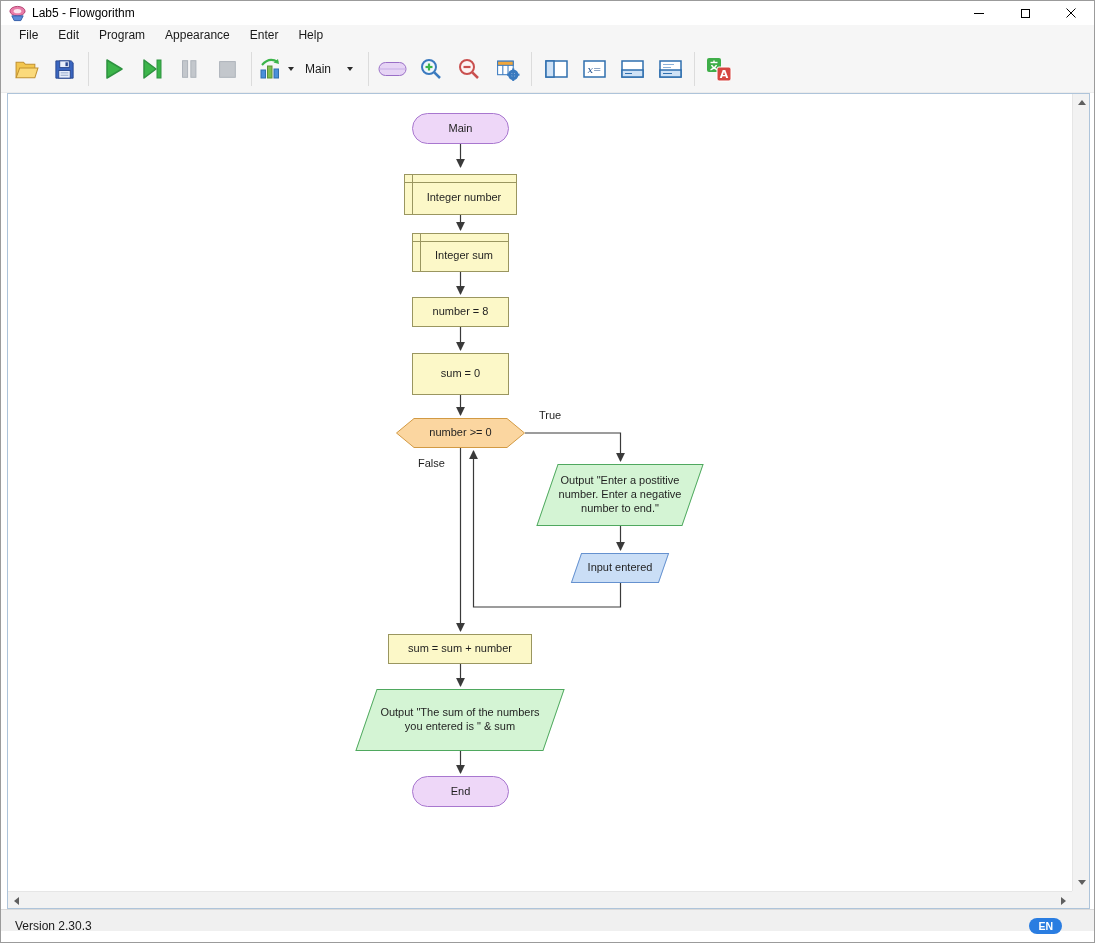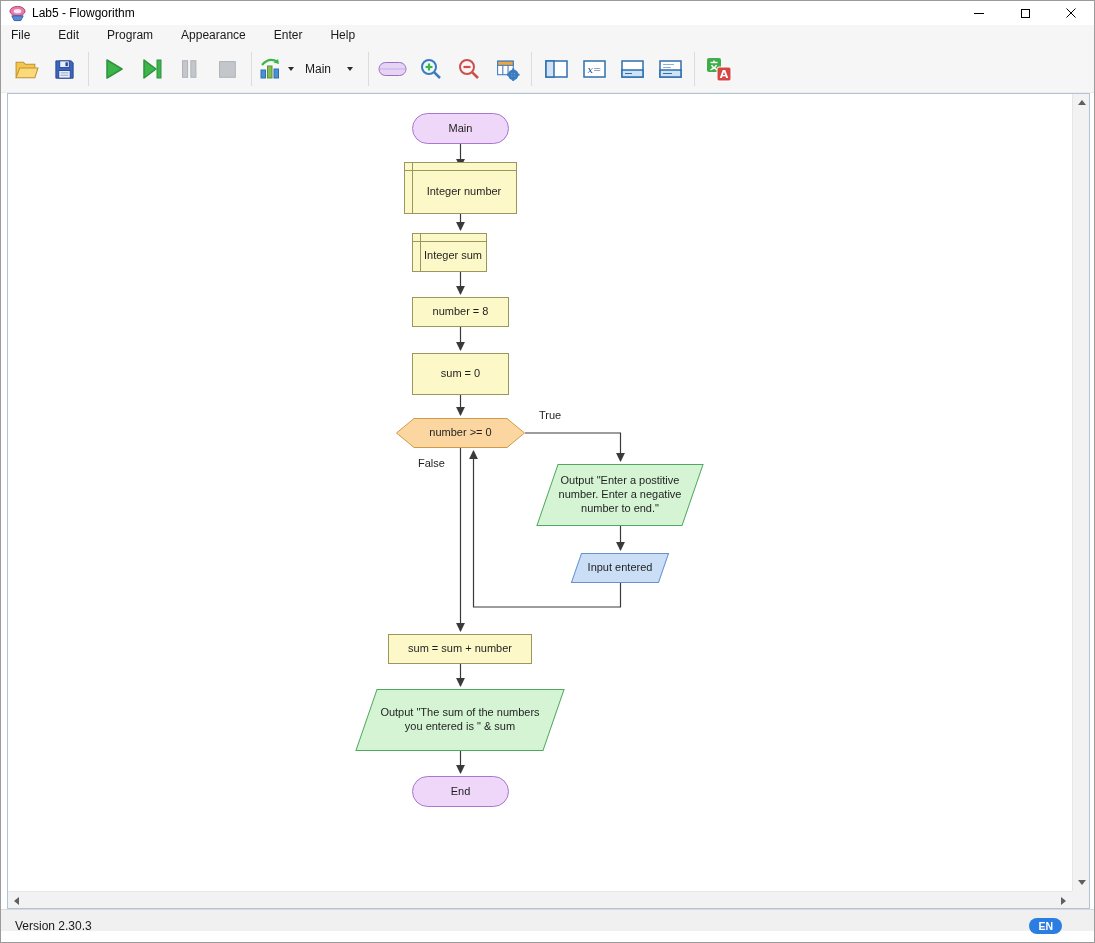--- a/index.html
+++ b/index.html
@@ -9,21 +9,21 @@
   
   .titlebar { position:absolute; top:0; left:0; right:0; height:24px; background:#ffffff; display:flex; align-items:center; }
   .app-icon { margin:0 6px 0 8px; display:flex; }
   .title-text { font-size:12px; color:#000; }
   .win-btns { position:absolute; right:0; top:0; height:24px; display:flex; }
   .win-btn { width:46px; height:24px; display:flex; align-items:center; justify-content:center; }
   .glyph-min { width:10px; border-top:1px solid #000; }
   .glyph-max { width:9px; height:9px; border:1px solid #000; }
 
   
-  .menubar { position:absolute; top:24px; left:0; right:0; height:21px; background:#f6f6f6; display:flex; align-items:center; padding-left:0;gap:8px; }
+  .menubar { position:absolute; top:24px; left:0; right:0; height:21px; background:#f6f6f6; display:flex; align-items:center; padding-left:8px; }
   .menu-item { font-size:12px; color:#1a1a1a; padding:0 10px; line-height:21px; }
 
   
   .toolbar { position:absolute; top:45px; left:0; right:0; height:47px; background:#f6f6f6; display:flex; align-items:center; padding-left:6px; border-bottom:1px solid #ececec; }
   .tbtn { min-width:38px; height:40px; display:flex; align-items:center; justify-content:center; gap:6px; border-radius:3px; }
   .tsep { width:1px; height:34px; background:#dcdcdc; margin:0 5px; }
   .caret { width:0; height:0; border-left:3.5px solid transparent; border-right:3.5px solid transparent; border-top:4px solid #2b2b2b; }
   .fn-select { display:flex; align-items:center; gap:16px; padding:0 10px; height:40px; font-size:12px; color:#1a1a1a; }
 
   
@@ -252,25 +252,25 @@
           <line x1="452.5" y1="354" x2="452.5" y2="537" marker-end="url(#ah)"></line>
           <line x1="452.5" y1="570" x2="452.5" y2="592" marker-end="url(#ah)"></line>
           <line x1="452.5" y1="657" x2="452.5" y2="679" marker-end="url(#ah)"></line>
         </g>
       </svg>
 
       <div class="node terminal" style="left:404px;top:19px;width:97px;height:31px">
         <span>Main</span>
       </div>
 
-      <div class="node declare" style="left:396px;top:68px;width:113px;height:52px">
+      <div class="node declare" style="left:396px;top:80px;width:113px;height:41px">
         <span>Integer number</span>
       </div>
 
-      <div class="node declare" style="left:404px;top:139px;width:75px;height:39px">
+      <div class="node declare" style="left:404px;top:139px;width:97px;height:39px">
         <span>Integer sum</span>
       </div>
 
       <div class="node assign" style="left:404px;top:203px;width:97px;height:30px">
         <span>number = 8</span>
       </div>
 
       <div class="node assign" style="left:404px;top:259px;width:97px;height:42px">
         <span>sum = 0</span>
       </div>

